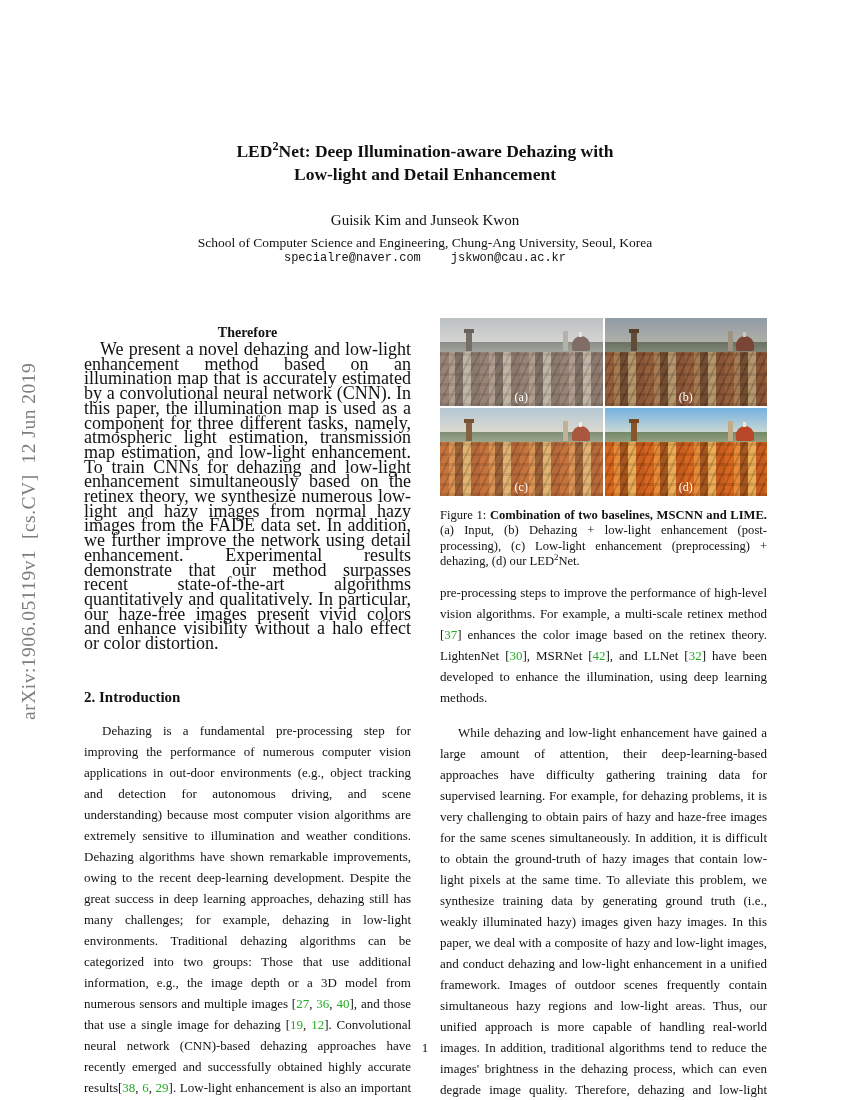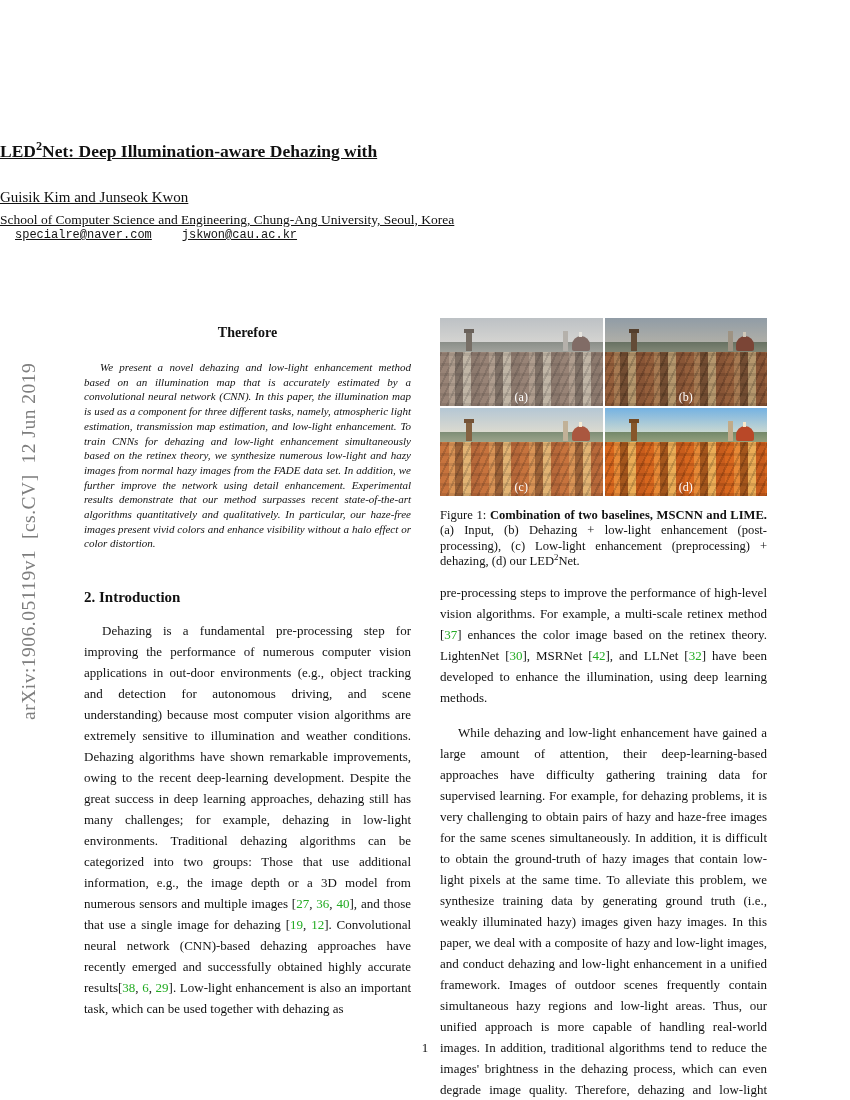--- a/index.html
+++ b/index.html
@@ -21,36 +21,35 @@
     left:14px; top:290px; height:502px; width:30px;
     writing-mode:vertical-rl;
     transform:rotate(180deg);
     display:flex; align-items:center; justify-content:center;
     font-size:19.5px;
     letter-spacing:.5px;
     color:var(--banner-color);
     white-space:pre;
   }
   
-  .header{position:absolute; left:0; right:0; top:140px; text-decoration:underline;}
+  .header{position:absolute; left:0; right:0; top:140px; text-align:center;}
   .paper-title{font-size:17.5px; font-weight:bold; line-height:23px;}
   .paper-title sup{font-size:70%;}
   .authors{margin-top:26px; font-size:15px;}
   .affiliation{margin-top:6px; font-size:13.5px;}
   .emails{margin-top:0; font-size:12px; font-family:"Liberation Mono","DejaVu Sans Mono",monospace;}
   .emails span{margin:0 15px;}
   
   .col{position:absolute; top:315px; width:327px; text-align:justify;}
   .col-left{left:84px;}
   .col-right{left:440px;}
   .abstract-heading{text-align:center; font-weight:bold; font-size:14px; margin-top:10px;}
   .abstract-body{
-    margin-top:19px;
-    font-style:italic;
-    font-size:11px;
+    margin-top:1px;
+    font-size:18px;
     line-height:14.7px;
     text-indent:16px;
     hyphens:auto;
   }
   .section-heading{font-weight:bold; font-size:15px; margin-top:38px; text-align:left;}
   .body-par{
     margin-top:14px;
     font-size:13px;
     line-height:21px;
     hyphens:auto;
@@ -107,20 +106,21 @@
 </head>
 <body>
 
 <div class="page">
 
   <div class="arxiv-banner">arXiv:1906.05119v1  [cs.CV]  12 Jun 2019</div>
 
   <div class="header">
     <div class="paper-title">
       <div>LED<sup>2</sup>Net: Deep Illumination-aware Dehazing with</div>
+      <div>Low-light and Detail Enhancement</div>
     </div>
     <div class="authors">Guisik Kim and Junseok Kwon</div>
     <div class="affiliation">School of Computer Science and Engineering, Chung-Ang University, Seoul, Korea</div>
     <div class="emails">
       <span>specialre@naver.com</span><span>jskwon@cau.ac.kr</span>
     </div>
   </div>
 
   <div class="col col-left">
     <div class="abstract-heading">Therefore</div>

